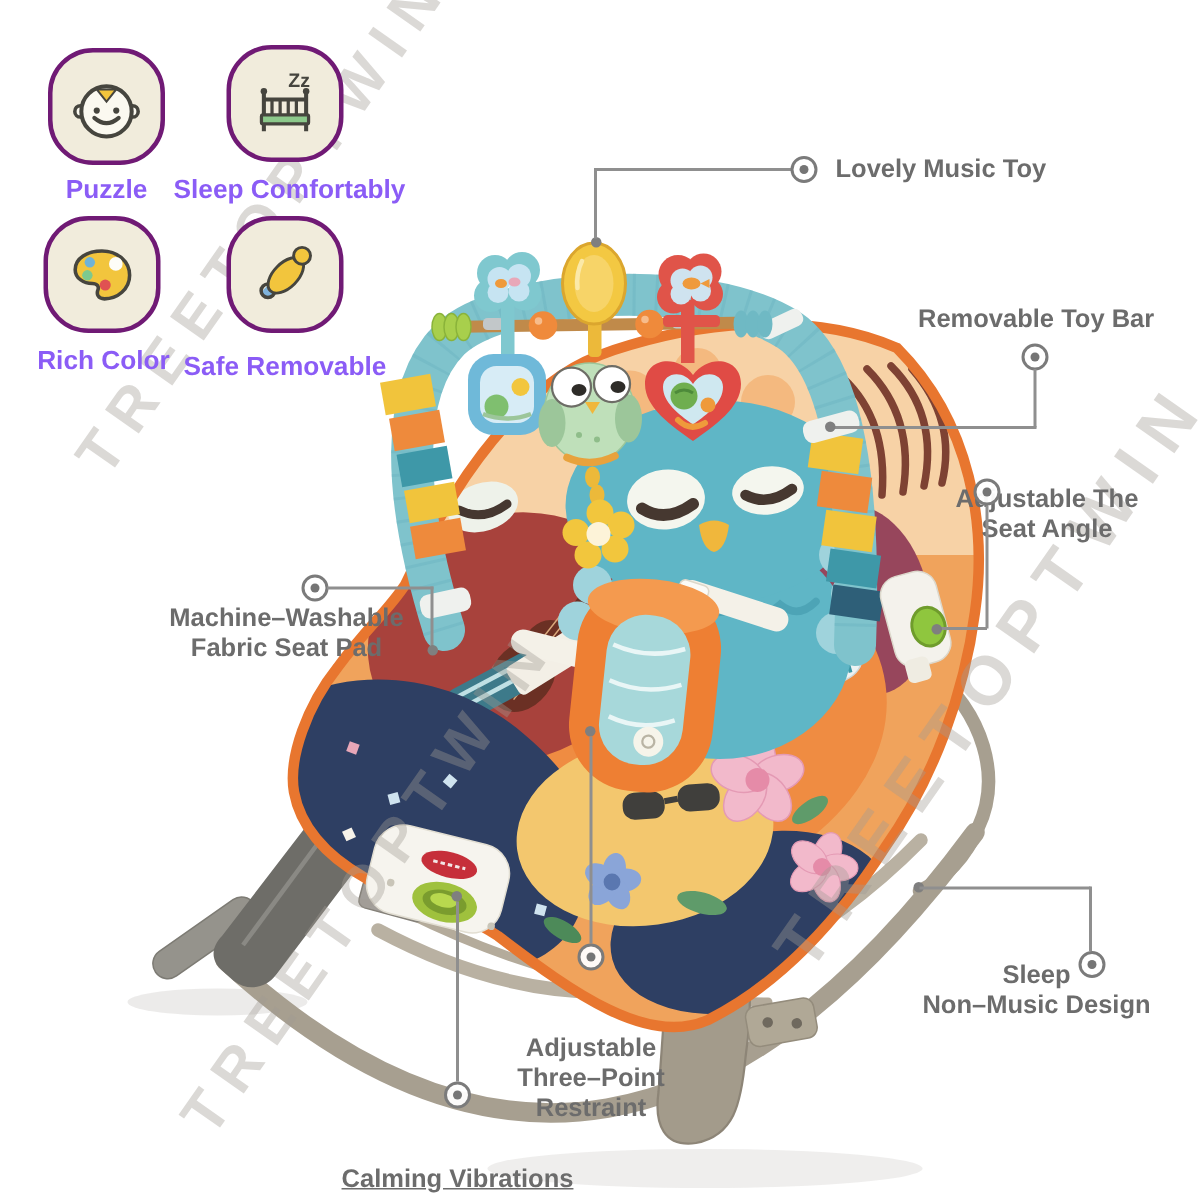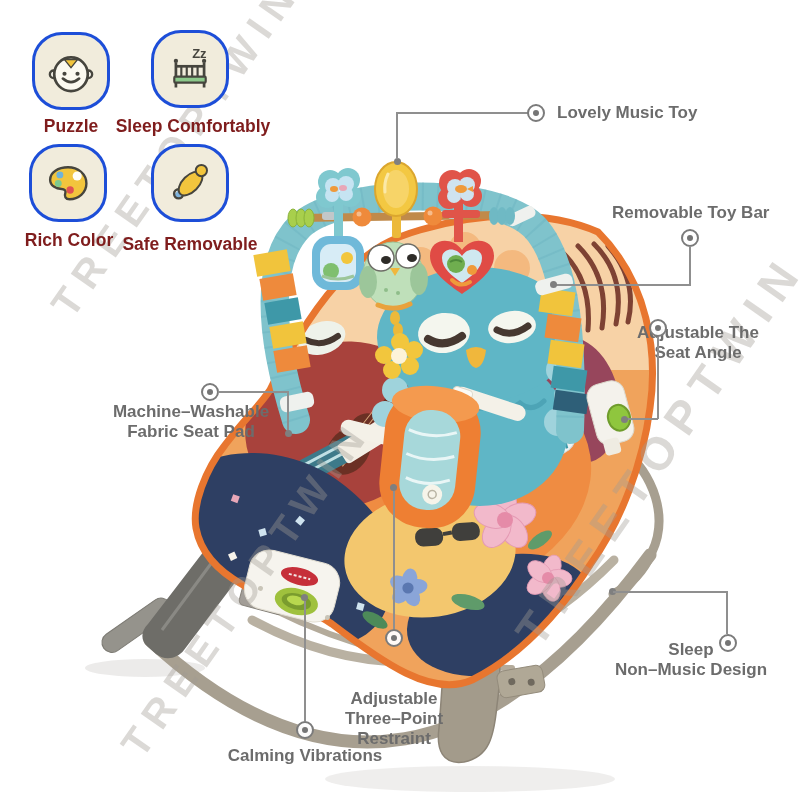--- a/index.html
+++ b/index.html
@@ -12,26 +12,26 @@
   
   .wm{
     position:absolute;font-weight:bold;font-size:40px;letter-spacing:10px;
     color:rgba(160,154,146,0.38);white-space:nowrap;text-align:center;
     transform:rotate(-55deg);pointer-events:none;
   }
   .wm.big{font-size:46px;letter-spacing:12px;}
   
   .badge{
     position:absolute;width:78px;height:78px;border-radius:30px;
-    background:#f1ecdc;border:3px solid #1d4ed8;box-sizing:border-box;
+    background:#f1ecdc;border:3px solid #701a75;box-sizing:border-box;
     display:flex;align-items:center;justify-content:center;
   }
   .badge svg{width:52px;height:52px;}
   .badge-label{
-    position:absolute;font-size:17.5px;font-weight:bold;color:#7f1d1d;
+    position:absolute;font-size:17.5px;font-weight:bold;color:#8b5cf6;
     text-align:center;line-height:20px;
   }
   
   .ann-label{
     position:absolute;font-size:17px;font-weight:bold;color:#6c6c6c;
     line-height:20px;white-space:nowrap;
   }
   .ann-block{
     position:absolute;font-size:17px;font-weight:bold;color:#6c6c6c;
     line-height:20px;text-align:center;
@@ -489,16 +489,16 @@
       <div>Non–Music Design</div>
     </div>
   </div>
 
   <div>
     <div class="dot" style="left:301px;top:594px;"></div>
     <div class="line" style="left:304px;top:601px;width:2px;height:120px;"></div>
     <div class="marker" style="left:296px;top:721px;">
         <i></i>
       </div>
-    <div class="ann-block" style="left:205px;top:746px;width:200px;">Calming Vibrations</div>
+    <div class="ann-block" style="left:205px;top:776px;width:200px;text-decoration:underline;">Calming Vibrations</div>
   </div>
 
 </div>
 
 </body></html>

